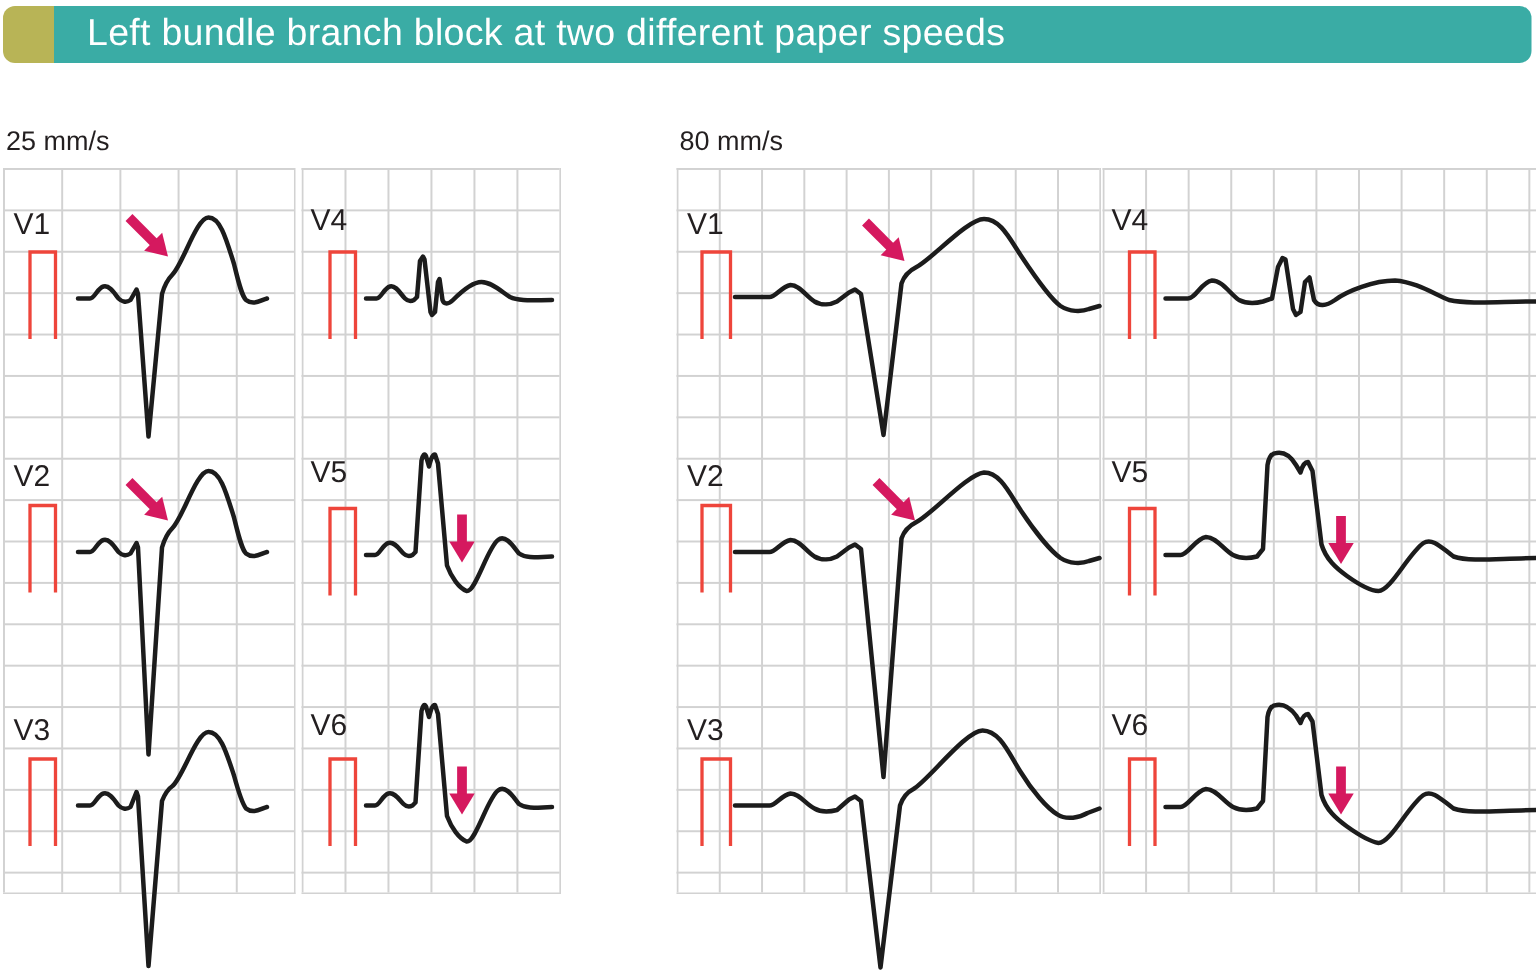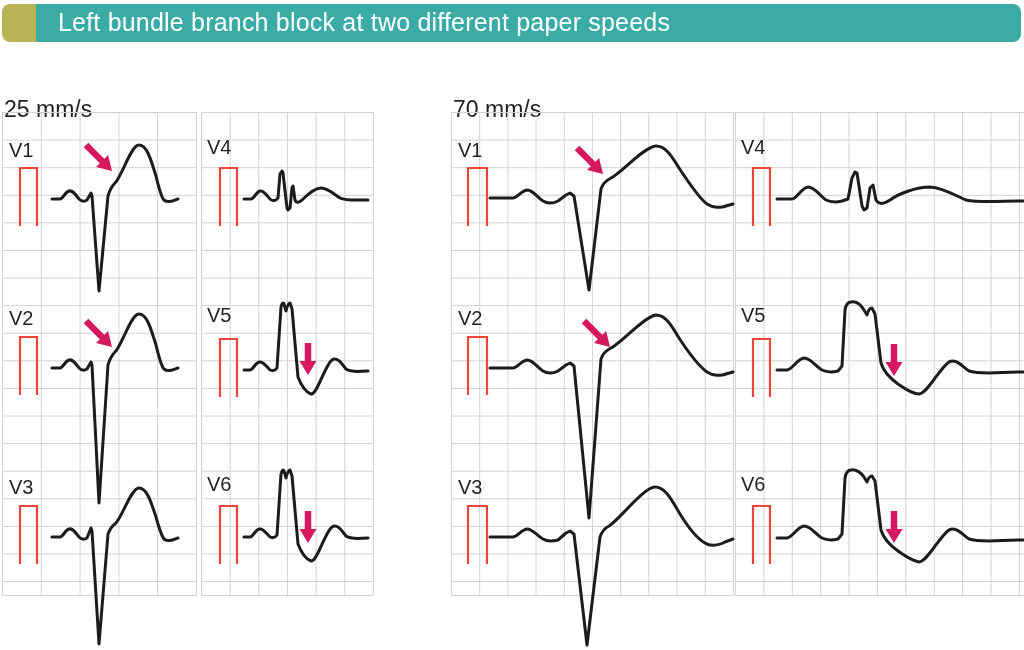--- a/index.html
+++ b/index.html
@@ -11,21 +11,21 @@
   .canvas{position:relative;width:1024px;height:650px;background:var(--bg,#fff);overflow:hidden;}
 
   .header{position:absolute;left:2px;top:4px;width:1019px;height:38px;display:flex;}
   .accent{width:34px;height:38px;background:var(--olive,#b8b456);border-radius:8px 0 0 8px;}
   .title{
     flex:1;background:var(--teal,#3aaca5);border-radius:0 8px 8px 0;
     color:#fff;font-size:25px;line-height:37px;padding-left:22px;
     letter-spacing:0.2px;white-space:nowrap;
   }
 
-  .panel-label{position:absolute;font-size:23px;color:var(--ink,#231f20);margin-top:12px;}
+  .panel-label{position:absolute;font-size:18px;color:var(--ink,#231f20);}
   .label-25{left:4px;top:84px;}
   .label-50{left:453px;top:84px;}
 
   .ecg-grid{
     position:absolute;top:112px;height:483px;
     background-image:
       linear-gradient(to right, var(--grid,#d2d2d2) 1px, transparent 1px),
       linear-gradient(to bottom, var(--grid,#d2d2d2) 1px, transparent 1px);
     border-right:1px solid var(--grid,#d2d2d2);
     border-bottom:1px solid var(--grid,#d2d2d2);
@@ -43,21 +43,21 @@
 <body>
 
 <div class="canvas">
 
   <div class="header">
     <div class="accent"></div>
     <div class="title">Left bundle branch block at two different paper speeds</div>
   </div>
 
   <div class="panel-label label-25">25 mm/s</div>
-  <div class="panel-label label-50">70 mm/s</div>
+  <div class="panel-label label-50">80 mm/s</div>
 
   <div class="ecg-grid grid-a1"></div>
   <div class="ecg-grid grid-a2"></div>
   <div class="ecg-grid grid-b1"></div>
   <div class="ecg-grid grid-b2"></div>
 
   <div id="labels">
       <div class="lead-label" style="left: 9px; top: 139px;">V1</div>
       <div class="lead-label" style="left: 9px; top: 307px;">V2</div>
       <div class="lead-label" style="left: 9px; top: 476px;">V3</div>

